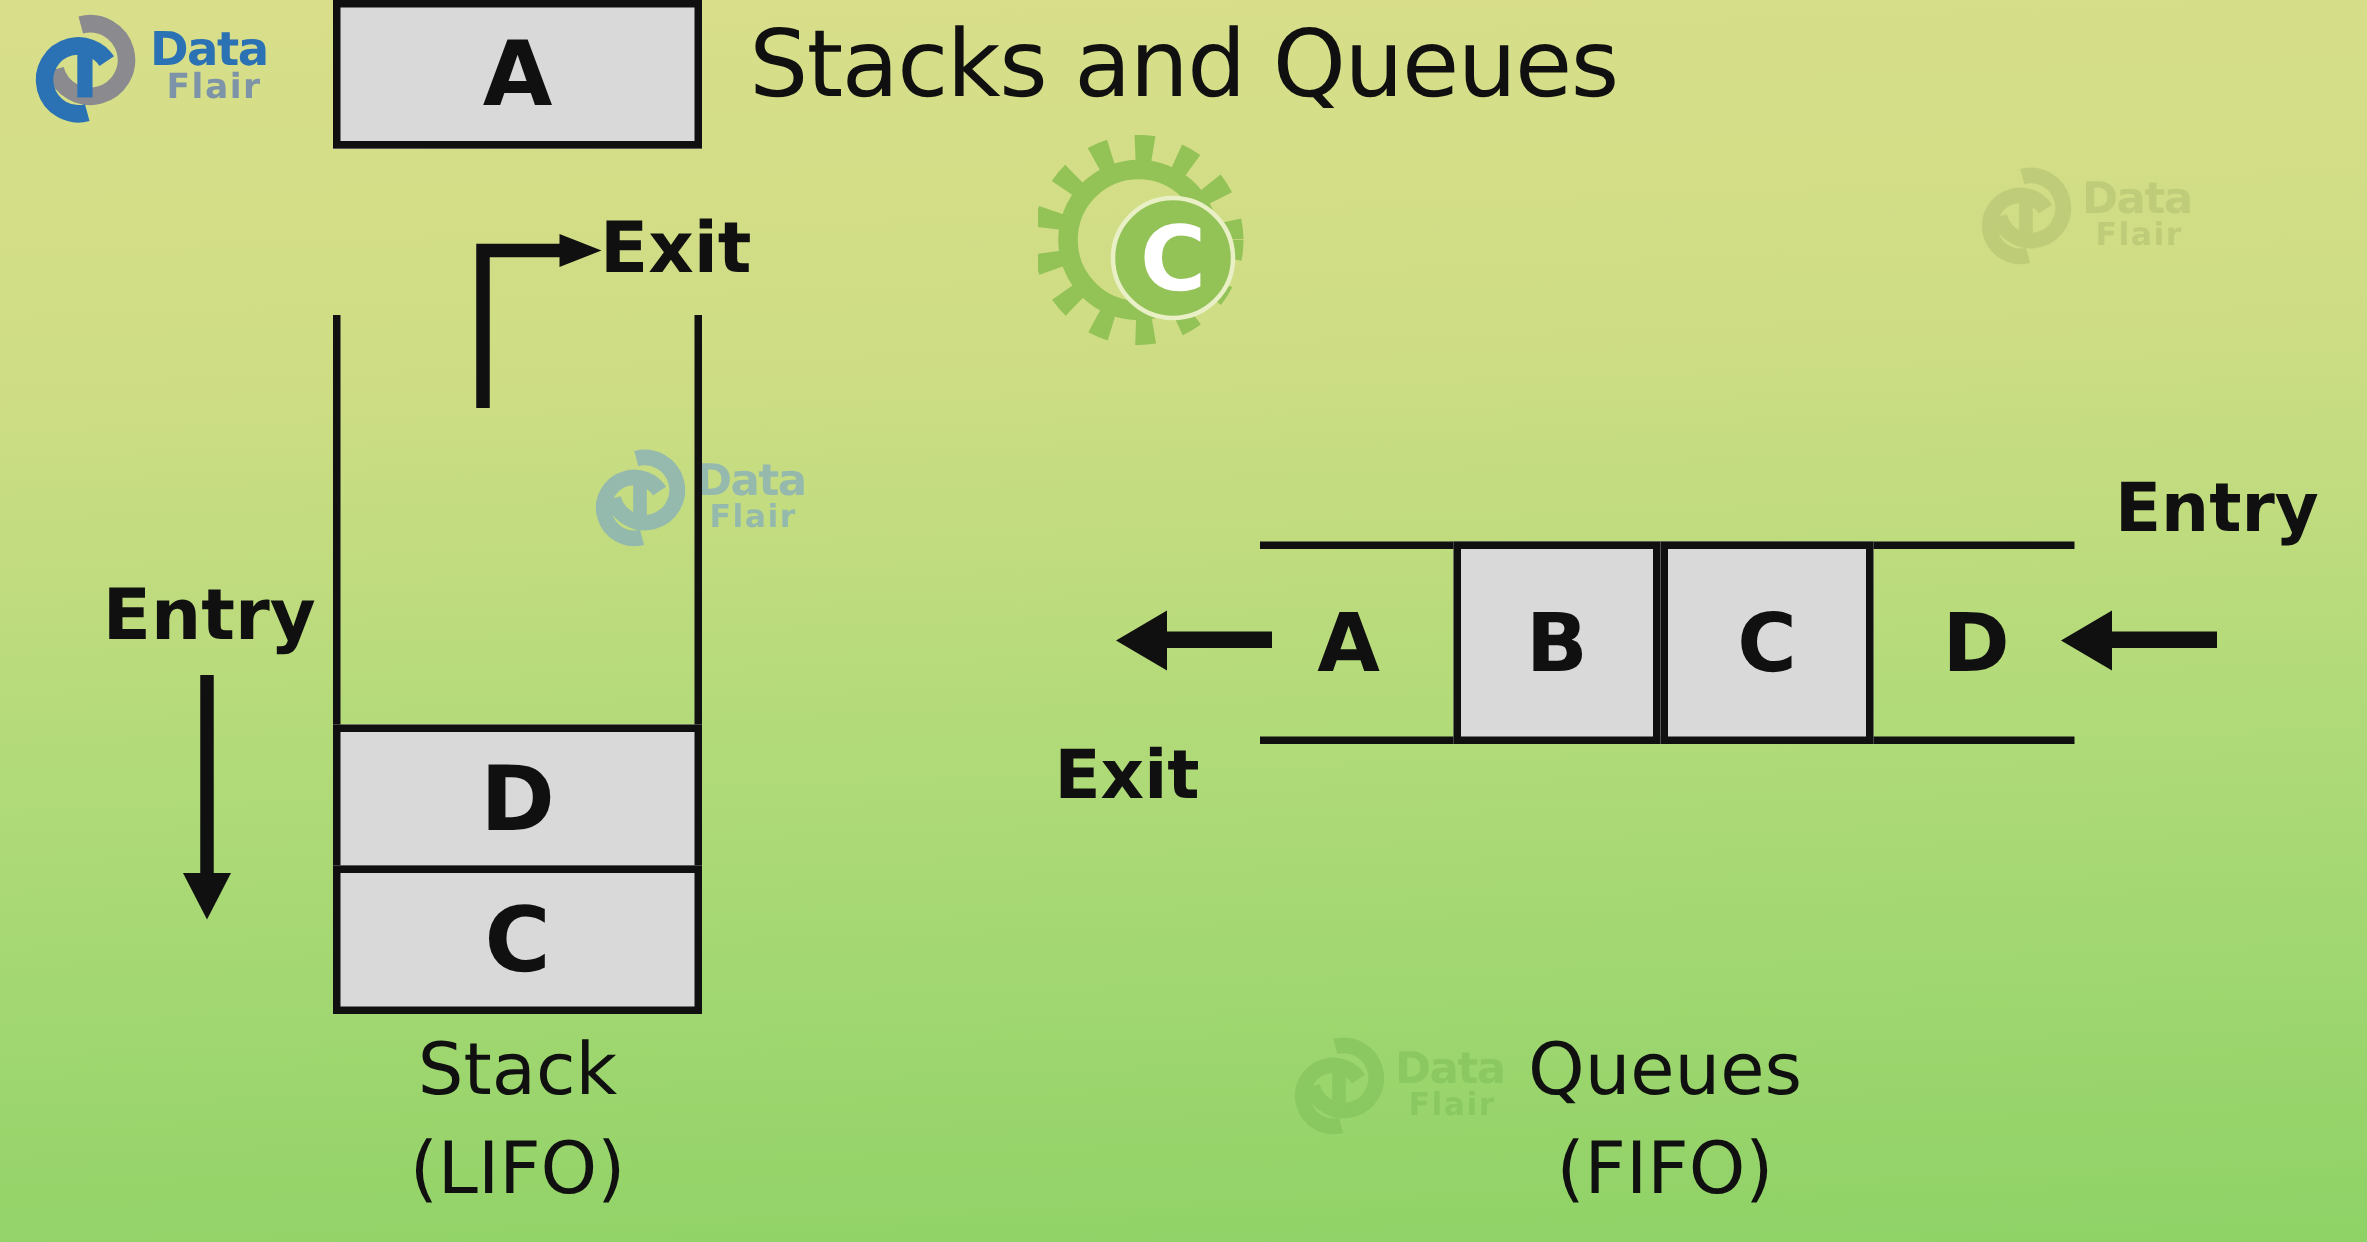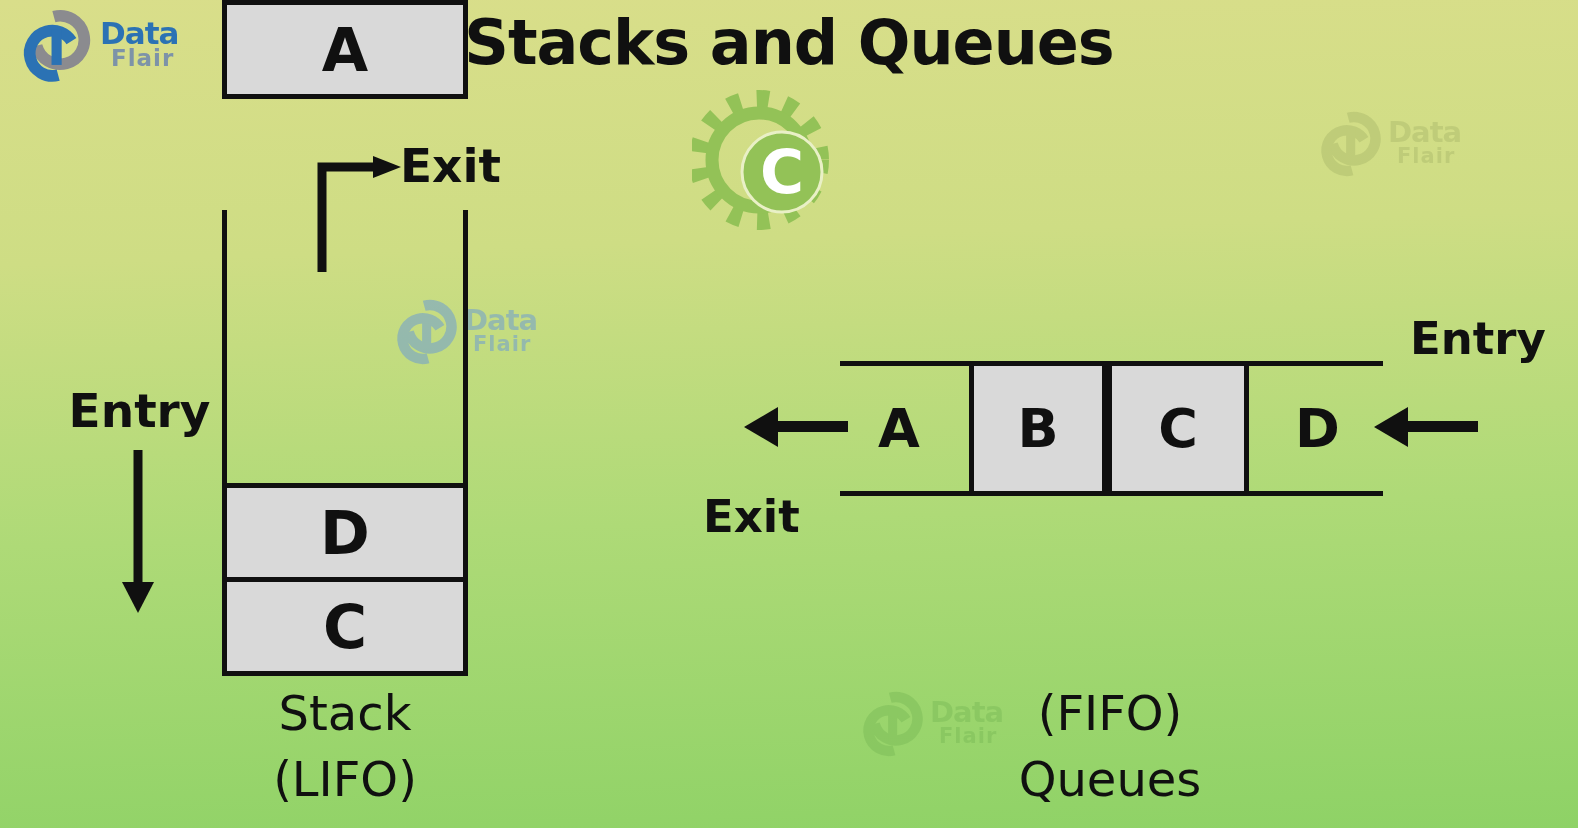--- a/index.html
+++ b/index.html
@@ -8,21 +8,21 @@
     font-family:"DejaVu Sans","Liberation Sans",sans-serif;
     background:linear-gradient(178deg,var(--bg-top) 0%,#cedd84 30%,#aeda77 62%,var(--bg-bottom) 100%);
   }
   .abs{position:absolute;}
   .ink{color:var(--ink);}
   
   .logo{left:18px;top:8px;display:flex;align-items:flex-start;}
   .logo-text{margin-left:4px;margin-top:10px;line-height:1;}
   .logo-data{font-size:31px;font-weight:bold;color:var(--logo-blue);letter-spacing:-1px;}
   .logo-flair{font-size:23px;font-weight:bold;color:var(--logo-flair);margin-left:11px;margin-top:-2px;letter-spacing:1px;}
-  .title{left:0;top:6px;width:100%;text-align:center;font-size:62px;font-weight:bold;
+  .title{left:0;top:6px;width:100%;text-align:center;font-size:62px;font-weight:normal;
          letter-spacing:-1px;color:var(--ink);}
   
   .s-wall{background:var(--ink);width:5px;height:466px;top:210px;}
   .s-wall-left{left:222px;}
   .s-wall-right{left:463px;}
   .stack-box{left:222px;width:246px;height:99px;background:var(--box-fill);
              border:5px solid var(--ink);box-sizing:border-box;
              display:flex;align-items:center;justify-content:center;
              font-size:60px;font-weight:bold;color:var(--ink);}
   .stack-box:nth-of-type(1){top:295px;}
@@ -178,16 +178,16 @@
 
   <svg class="abs" style="left:1374px;top:404px;" width="104" height="46" viewBox="0 0 104 46">
     <rect x="30" y="17" width="74" height="11" fill="var(--ink)"></rect>
     <polygon points="0,23 34,3 34,43" fill="var(--ink)"></polygon>
   </svg>
 
   <div class="abs ink queue-exit-label">Exit</div>
   <div class="abs ink queue-entry-label">Entry</div>
 
   <div class="abs caption queue-caption">
+    <div>Queues</div>
     <div>(FIFO)</div>
-    <div>Queues</div>
   </div>
 </div>
 
 </body></html>

